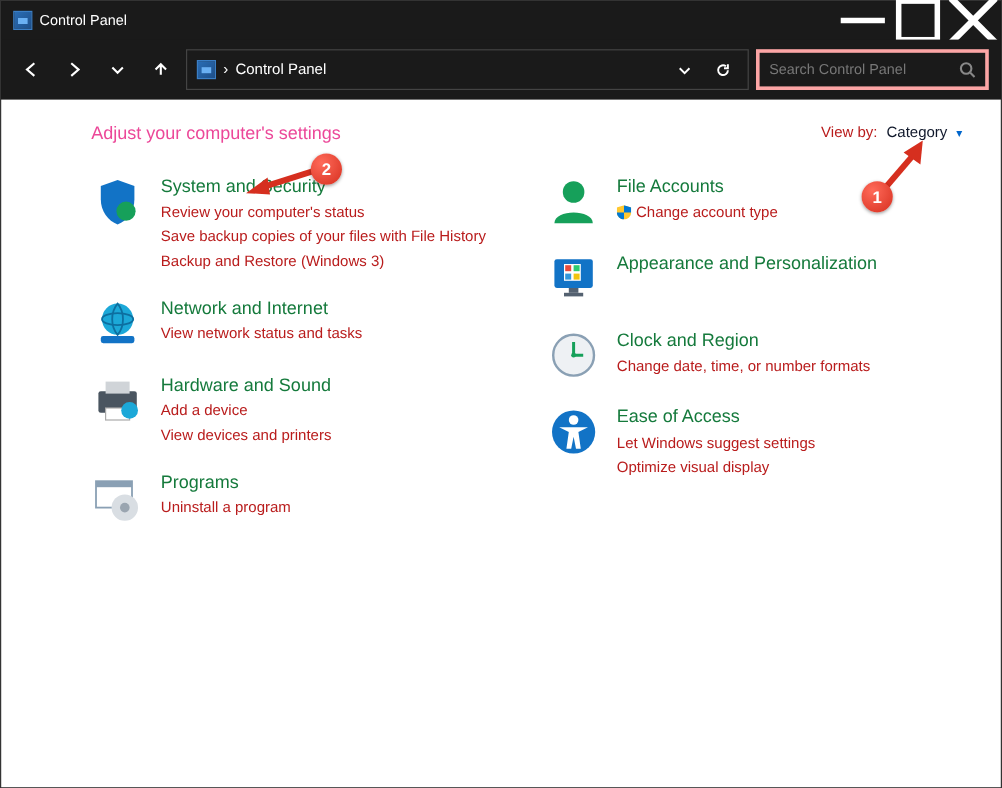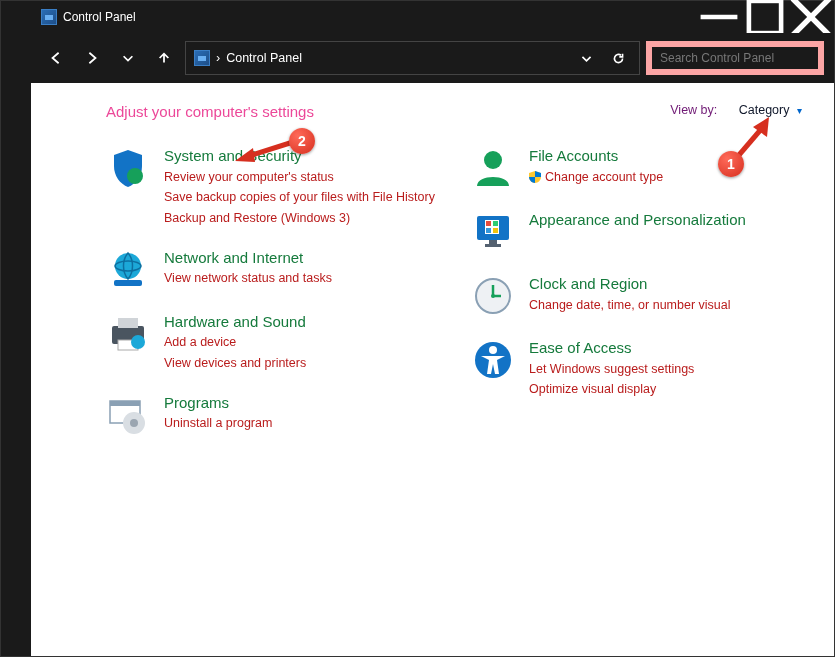--- a/index.html
+++ b/index.html
@@ -1,40 +1,40 @@
 <!DOCTYPE html>
 <html><head>
 <meta charset="utf-8">
 <style>
   * { box-sizing: border-box; margin: 0; padding: 0; font-family: "Segoe UI", Tahoma, sans-serif; }
   body { width: 835px; height: 657px; background: #1a1a1a; overflow: hidden; }
-  .window { width: 835px; height: 657px; background: #1a1a1a; display: flex; flex-direction: column; border: 1px solid #333; padding-left: 30px; }
+  .window { width: 835px; height: 657px; background: #1a1a1a; display: flex; flex-direction: column; border: 1px solid #333; }
   .titlebar { height: 32px; background: #1a1a1a; display: flex; align-items: center; color: #fff; font-size: 12px; }
   .titlebar-icon { width: 16px; height: 16px; margin: 0 6px 0 10px; background: linear-gradient(135deg,#2a6db5,#1e4f89); border: 1px solid #3a7ec5; display: flex; align-items: center; justify-content: center; }
   .titlebar-icon::after { content:""; width:8px; height:5px; background:#6ab0f3; }
   .titlebar-title { flex: 0 0 auto; }
   .titlebar-spacer { flex: 1; }
   .titlebar-btn { width: 46px; height: 32px; display: flex; align-items: center; justify-content: center; color: #fff; font-size: 11px; }
   .navbar { height: 50px; background: #1a1a1a; display: flex; align-items: center; padding: 0 10px; gap: 6px; }
   .nav-arrow { width: 30px; height: 32px; display: flex; align-items: center; justify-content: center; color: #fff; }
   .nav-arrow svg { width: 14px; height: 14px; stroke: #fff; fill: none; stroke-width: 2; }
   .addressbar { flex: 1; height: 34px; background: #1a1a1a; border: 1px solid #444; display: flex; align-items: center; padding: 0 8px; color: #fff; font-size: 12.5px; gap: 6px; }
   .addr-icon { width: 16px; height: 16px; background: linear-gradient(135deg,#2a6db5,#1e4f89); border:1px solid #3a7ec5; display:flex; align-items:center; justify-content:center; }
   .addr-icon::after{content:""; width:8px; height:5px; background:#6ab0f3;}
   .address-spacer { flex: 1; }
   .addr-btn { width: 26px; display: flex; justify-content: center; }
   .addr-btn svg { width:13px; height:13px; stroke:#fff; fill:none; stroke-width:2; }
-  .searchbox { width: 178px; height: 34px; background: #1a1a1a; border: 6px solid #fca5a5; display: flex; align-items: center; padding: 0 8px; color: #888; font-size: 12px; }
+  .searchbox { width: 194px; height: 34px; background: #1a1a1a; border: 3px solid #fca5a5; display: flex; align-items: center; padding: 0 8px; color: #888; font-size: 12px; }
   .searchbox input { flex:1; background:transparent; border:none; color:#fff; font-size:12px; outline:none; }
   .searchbox input::placeholder { color:#777; }
   .searchbox svg { width: 14px; height: 14px; stroke: #888; fill: none; stroke-width: 2; }
   .content { flex: 1; background: #fff; padding: 20px 28px 20px 75px; position: relative; overflow: hidden; }
   .heading { font-size: 15px; color: #ec4899; font-weight: 400; margin-bottom: 26px; }
   .viewby { position: absolute; top: 20px; right: 32px; font-size: 12.5px; }
-  .viewby-label { color: #701a75; margin-right: 18px; }
+  .viewby-label { color: #b91c1c; margin-right: 4px; }
   .viewby-value { color: #0f172a; }
   .columns { display: flex; gap: 30px; }
   .col { flex: 1; display: flex; flex-direction: column; gap: 20px; }
   .category { display: flex; gap: 14px; align-items: flex-start; }
   .cat-icon { width: 44px; height: 44px; flex-shrink: 0; display: flex; align-items: center; justify-content: center; }
   .cat-body { display: flex; flex-direction: column; gap: 2px; }
   .cat-title { font-size: 15px; color: #157a3c; font-weight: 400; line-height: 1.3; }
   .cat-link { font-size: 12.5px; color: #b91c1c; line-height: 1.5; }
   .cat-link.shield { display: flex; align-items: center; gap: 4px; }
   .mini-shield { width:12px; height:12px; }
@@ -237,21 +237,21 @@
           <div class="cat-icon">
             <svg width="44" height="44" viewBox="0 0 44 44">
               <circle cx="22" cy="22" r="17" fill="#eef1f4" stroke="#8aa0b4" stroke-width="2"></circle>
               <line x1="22" y1="22" x2="22" y2="11" stroke="#16a05a" stroke-width="2.5"></line>
               <line x1="22" y1="22" x2="30" y2="22" stroke="#16a05a" stroke-width="2.5"></line>
               <circle cx="22" cy="22" r="2" fill="#16a05a"></circle>
             </svg>
           </div>
           <div class="cat-body">
             <div class="cat-title">Clock and Region</div>
-            <div class="cat-link">Change date, time, or number visual</div>
+            <div class="cat-link">Change date, time, or number formats</div>
           </div>
         </div>
 
         <div class="category">
           <div class="cat-icon">
             <svg width="44" height="44" viewBox="0 0 44 44">
               <circle cx="22" cy="22" r="18" fill="#1273c6"></circle>
               <circle cx="22" cy="12" r="4" fill="#fff"></circle>
               <path d="M10 18 L34 18 L26 22 L28 36 L24 36 L22 26 L20 36 L16 36 L18 22 Z" fill="#fff"></path>
             </svg>

